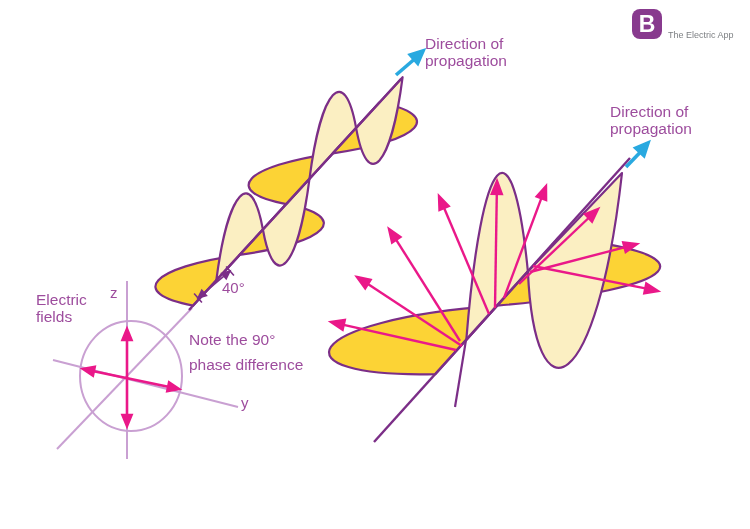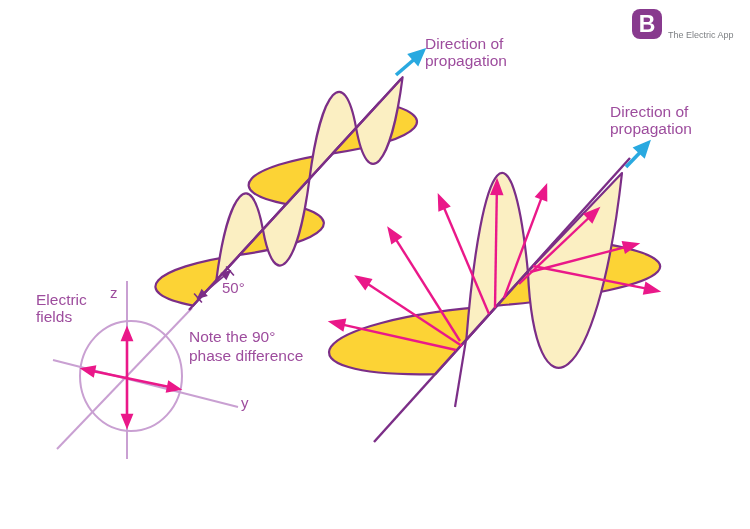--- a/index.html
+++ b/index.html
@@ -104,23 +104,23 @@
 
   <div class="lbl" style="left:425px;top:36px;">Direction of
 propagation</div>
 
   <div class="lbl" style="left:610px;top:104px;">Direction of
 propagation</div>
 
   <div class="lbl" style="left:36px;top:291px;line-height:17px;">Electric
 fields</div>
 
-  <div class="lbl lbl-small" style="left:222px;top:280px;">50°</div>
+  <div class="lbl lbl-small" style="left:222px;top:280px;">40°</div>
 
-  <div class="lbl" style="left:189px;top:327px;line-height:19px;">Note the 90°
+  <div class="lbl" style="left:189px;top:327px;line-height:25px;">Note the 90°
 phase difference</div>
 
   <div class="lbl lbl-small" style="left:110px;top:285px;">z</div>
 
   <div class="lbl lbl-small" style="left:241px;top:395px;">y</div>
 
 
   <div class="logo">
     <div class="logo-badge">B</div>
     <div class="logo-tagline">The Electric App</div>

